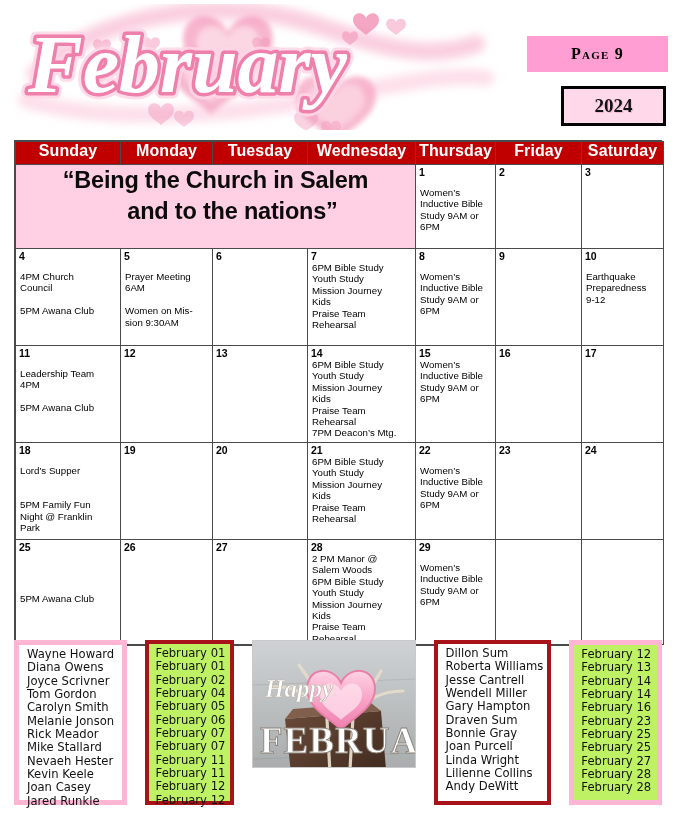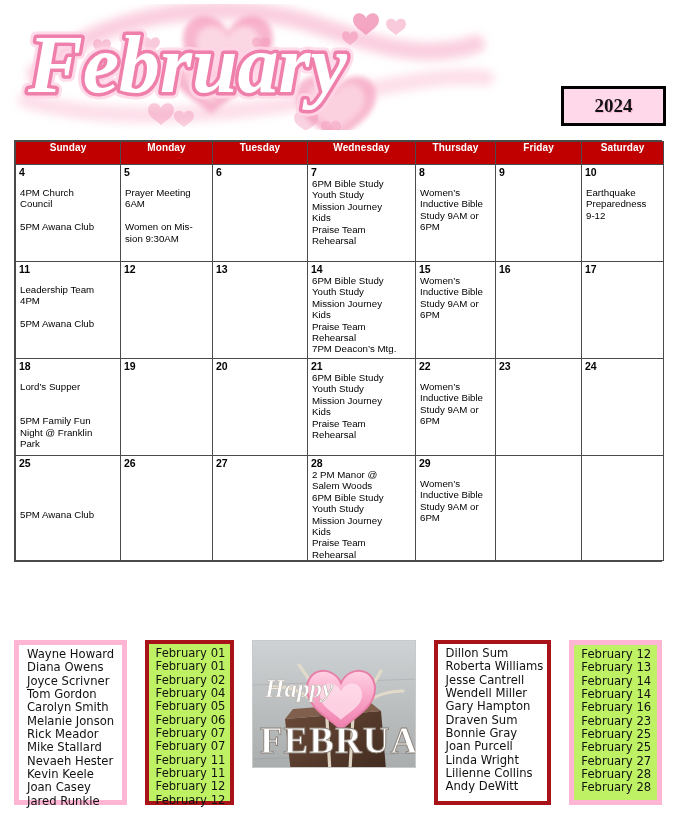--- a/index.html
+++ b/index.html
@@ -56,21 +56,21 @@
   }
   table.cal { border-collapse: collapse; width: 648px; table-layout: fixed; }
   table.cal th, table.cal td {
     border: 1px solid #4a4a4a;
     vertical-align: top;
     padding: 0;
   }
   table.cal th {
     background: #c00000;
     color: #ffffff;
-    font-size: 10px;
+    font-size: 16px;
     font-weight: bold;
     height: 23px;
     text-align: center;
     letter-spacing: .1px;
   }
   col.c-sun { width: 105px; }
   col.c-mon { width: 92px; }
   col.c-tue { width: 95px; }
   col.c-wed { width: 108px; }
   col.c-thu { width: 80px; }
@@ -201,20 +201,23 @@
         </g>
 
         <g>
           <text x="22" y="88" font-family="Liberation Serif, serif" font-size="82" font-style="italic" font-weight="bold" fill="none" stroke="#ffd6e6" stroke-width="13" stroke-linejoin="round" opacity="0.85">February</text>
           <text x="22" y="88" font-family="Liberation Serif, serif" font-size="82" font-style="italic" font-weight="bold" fill="none" stroke="#ef7fab" stroke-width="7" stroke-linejoin="round">February</text>
           <text x="22" y="88" font-family="Liberation Serif, serif" font-size="82" font-style="italic" font-weight="bold" fill="#ffffff">February</text>
         </g>
       </svg>
     </div>
 
+    <div id="page-banner">
+      <span>Page 9</span>
+    </div>
 
     <div id="year-box">
       <span>2024</span>
     </div>
   </div>
 
   <div id="calendar">
     <table class="cal">
       <colgroup>
         <col class="c-sun">
@@ -231,20 +234,41 @@
           <th>Monday</th>
           <th>Tuesday</th>
           <th>Wednesday</th>
           <th>Thursday</th>
           <th>Friday</th>
           <th>Saturday</th>
         </tr>
       </thead>
       <tbody>
 
+        <tr class="wk1">
+          <td class="motto" colspan="4">
+            <div class="m-line">“Being the Church in Salem</div>
+            <div class="m-line second">and to the nations”</div>
+          </td>
+          <td class="day">
+            <div class="daynum">1</div>
+            <div class="events gap">Women’s
+Inductive  Bible
+Study 9AM or
+6PM</div>
+          </td>
+          <td class="day">
+            <div class="daynum">2</div>
+            <div class="events gap"></div>
+          </td>
+          <td class="day">
+            <div class="daynum">3</div>
+            <div class="events gap"></div>
+          </td>
+        </tr>
 
         <tr class="wk">
           <td class="day">
             <div class="daynum">4</div>
             <div class="events gap">4PM Church
 Council
 
 5PM Awana Club</div>
           </td>
           <td class="day">

